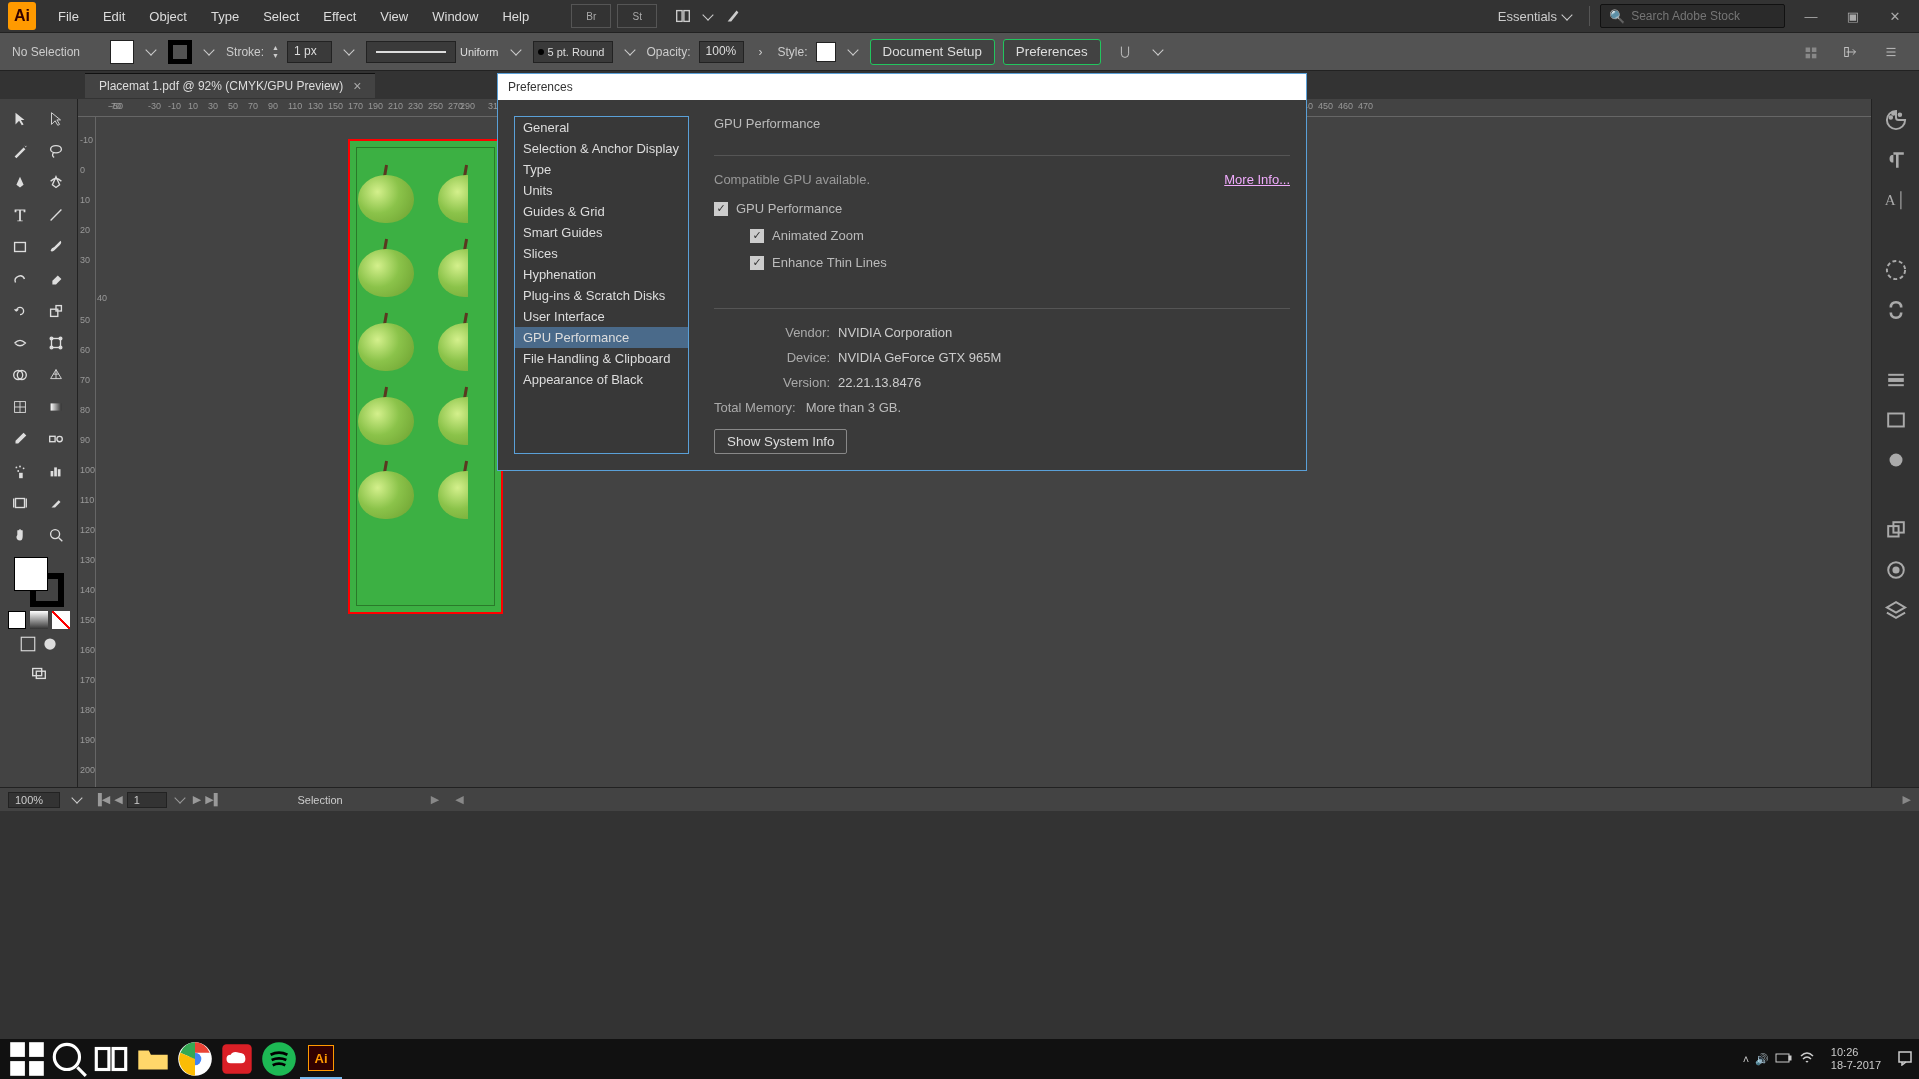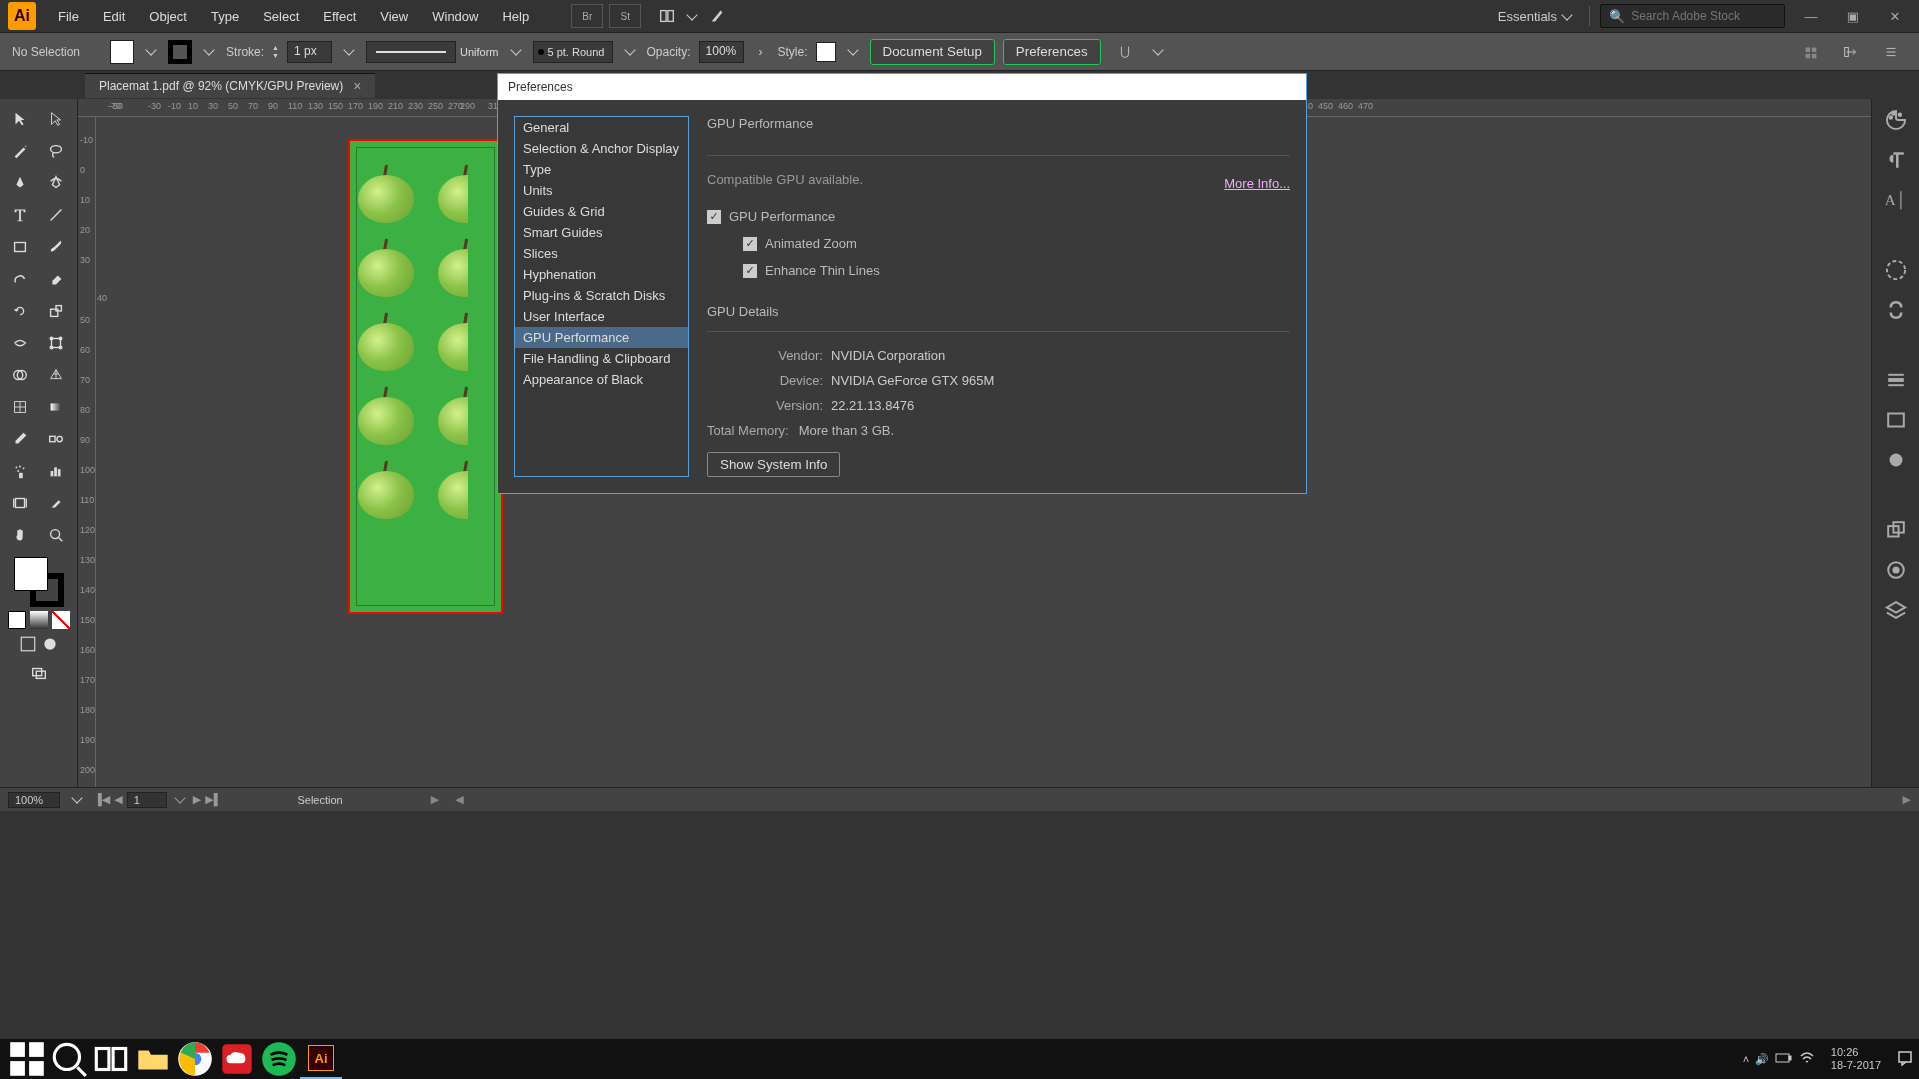--- a/index.html
+++ b/index.html
@@ -3,21 +3,21 @@
 <meta charset="utf-8">
 <style>
 * { margin: 0; padding: 0; box-sizing: border-box; font-family: -apple-system, "Segoe UI", Arial, sans-serif; }
 body { background: #333; color: #ccc; width: 1919px; height: 1079px; overflow: hidden; position: relative; font-size: 13px; }
 
 
 .menubar { height: 33px; background: #333; display: flex; align-items: center; padding: 0 8px; border-bottom: 1px solid #222; }
 .app-icon { width: 28px; height: 28px; background: #ff9a00; color: #330000; font-weight: bold; font-size: 16px; display: flex; align-items: center; justify-content: center; border-radius: 3px; margin-right: 10px; }
 .menu-item { padding: 4px 12px; color: #ddd; cursor: default; }
 .menubar-right { margin-left: auto; display: flex; align-items: center; gap: 10px; }
-.sq-icon { width: 32px; height: 24px; border: 1px solid #555; display: flex; align-items: center; justify-content: center; font-size: 10px; color: #aaa; }
+.sq-icon { width: 40px; height: 24px; border: 1px solid #555; display: flex; align-items: center; justify-content: center; font-size: 10px; color: #aaa; }
 .workspace { display: flex; align-items: center; gap: 6px; color: #ccc; margin: 0 8px; }
 .search-box { display: flex; align-items: center; background: #2a2a2a; border: 1px solid #111; padding: 2px 8px; width: 185px; height: 24px; border-radius: 2px; gap: 6px; }
 .search-box input { background: transparent; border: none; color: #888; outline: none; font-size: 12px; width: 140px; }
 .win-ctrl { width: 20px; height: 16px; display: flex; align-items: center; justify-content: center; color: #aaa; margin: 0 6px; }
 
 
 .controlbar { height: 38px; background: #535353; display: flex; align-items: center; padding: 0 12px; gap: 8px; border-bottom: 1px solid #222; font-size: 12px; }
 .ctrl-label { color: #ccc; }
 .swatch { width: 24px; height: 24px; border: 1px solid #222; }
 .chev-btn { width: 18px; height: 24px; display: flex; align-items: center; justify-content: center; color: #ccc; }
@@ -65,21 +65,21 @@
 
 
 .statusbar { height: 24px; background: #434343; display: flex; align-items: center; padding: 0 8px; font-size: 11px; color: #ccc; gap: 8px; border-top: 1px solid #222; }
 .statusbar .zoom-field { background: #333; border: 1px solid #222; padding: 1px 6px; width: 52px; }
 .pg-nav { display: flex; gap: 4px; align-items: center; }
 .pg-nav span { color: #999; }
 
 
 .dialog { position: absolute; left: 497px; top: 73px; width: 810px; background: #3a3a3a; border: 1px solid #5aa0d8; }
 .dialog-title { background: #fff; color: #333; padding: 6px 10px; font-size: 12px; }
-.dialog-body { display: flex; padding: 16px; gap: 18px; }
+.dialog-body { display: flex; padding: 16px; gap: 25px; }
 .dlg-sidebar { width: 175px; border: 1px solid #5aa0d8; background: #383838; }
 .dlg-side-item { padding: 3px 8px; color: #ddd; font-size: 13px; cursor: default; }
 .dlg-side-item.selected { background: #4a6a8a; }
 .dlg-content { flex: 1; color: #bbb; font-size: 13px; }
 .dlg-section-title { color: #bbb; margin-bottom: 12px; font-size: 13px; }
 .dlg-subtext { color: #999; margin-bottom: 14px; }
 .dlg-link { color: #f0abfc; text-decoration: underline; cursor: pointer; }
 .dlg-hr { border-top: 1px solid #555; margin: 12px 0 16px; }
 .dlg-check { display: flex; align-items: center; gap: 8px; margin-bottom: 12px; margin-left: 0; }
 .dlg-check.indent { margin-left: 36px; }
@@ -679,37 +679,36 @@
         <div class="dlg-side-item selected">GPU Performance</div>
         <div class="dlg-side-item">File Handling &amp; Clipboard</div>
         <div class="dlg-side-item">Appearance of Black</div>
       </div>
     <div class="dlg-content">
       <div style="display:flex;justify-content:space-between;align-items:start">
         <div class="dlg-section-title">GPU Performance</div>
       </div>
       <div class="dlg-hr"></div>
       <div style="display:flex;justify-content:space-between;align-items:center;margin-bottom:14px">
-        <div class="dlg-subtext" style="margin-bottom:8px">Compatible GPU available.</div>
+        <div class="dlg-subtext" style="margin-bottom:0">Compatible GPU available.</div>
         <span class="dlg-link">More Info...</span>
       </div>
       <div class="dlg-check">
           <div class="chkbox">✓</div>
           <span>GPU Performance</span>
         </div>
       <div class="dlg-check indent">
           <div class="chkbox">✓</div>
           <span>Animated Zoom</span>
         </div>
       <div class="dlg-check indent">
           <div class="chkbox">✓</div>
           <span>Enhance Thin Lines</span>
         </div>
       <div style="height:14px"></div>
-      <div class="dlg-section-title">GPU Details</div>
       <div class="dlg-hr"></div>
       <div class="dlg-kv">
           <span class="k">Vendor:</span>
           <span class="v">NVIDIA Corporation</span>
         </div>
       <div class="dlg-kv">
           <span class="k">Device:</span>
           <span class="v">NVIDIA GeForce GTX 965M</span>
         </div>
       <div class="dlg-kv">

